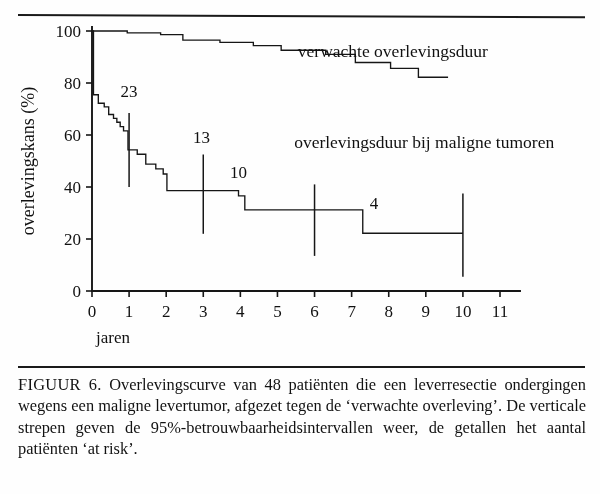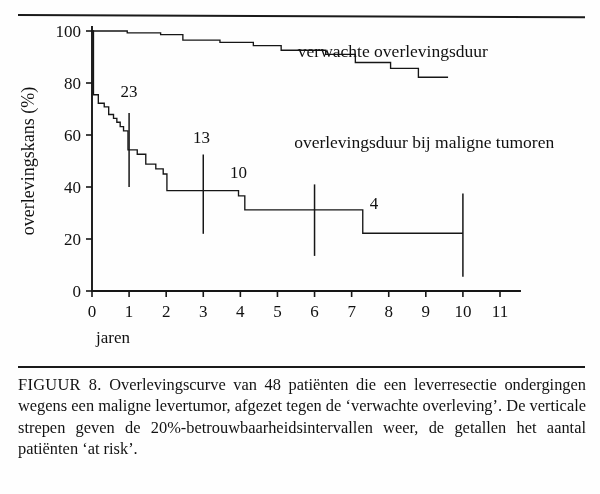--- a/index.html
+++ b/index.html
@@ -178,16 +178,16 @@
           <text x="201.41818181818184" y="126.80000000000001" class="risk-number">13</text>
           <text x="238.50909090909093" y="161.9" class="risk-number">10</text>
           <text x="373.8909090909091" y="193.1" class="risk-number">4</text>
         </g>
     </svg>
   </div>
 
   <div class="rule" id="mid-rule"></div>
 
   <div id="caption">
-    <p><span class="fig-label">FIGUUR 8.</span><span> Overlevingscurve van 48 patiënten die een leverresectie ondergingen wegens een maligne levertumor, afgezet tegen de ‘verwachte overleving’. De verticale strepen geven de 20%-betrouwbaarheidsintervallen weer, de getallen het aantal patiënten ‘at risk’.</span></p>
+    <p><span class="fig-label">FIGUUR 6.</span><span> Overlevingscurve van 48 patiënten die een leverresectie ondergingen wegens een maligne levertumor, afgezet tegen de ‘verwachte overleving’. De verticale strepen geven de 95%-betrouwbaarheidsintervallen weer, de getallen het aantal patiënten ‘at risk’.</span></p>
   </div>
 
 </div>
 
 </body></html>

